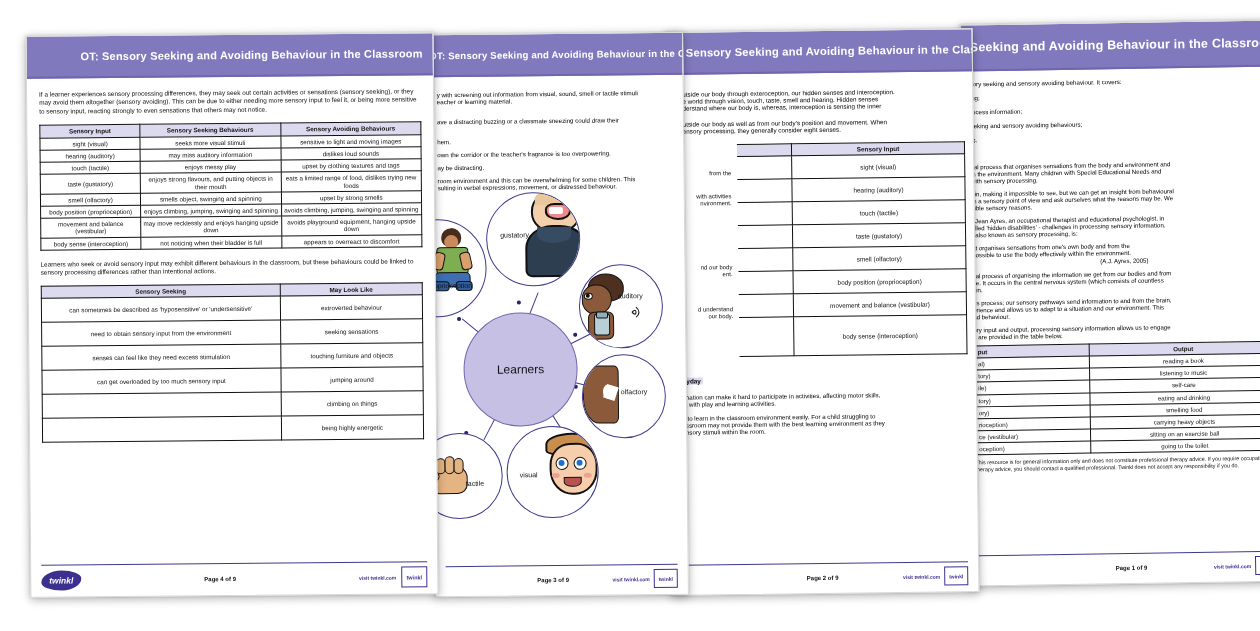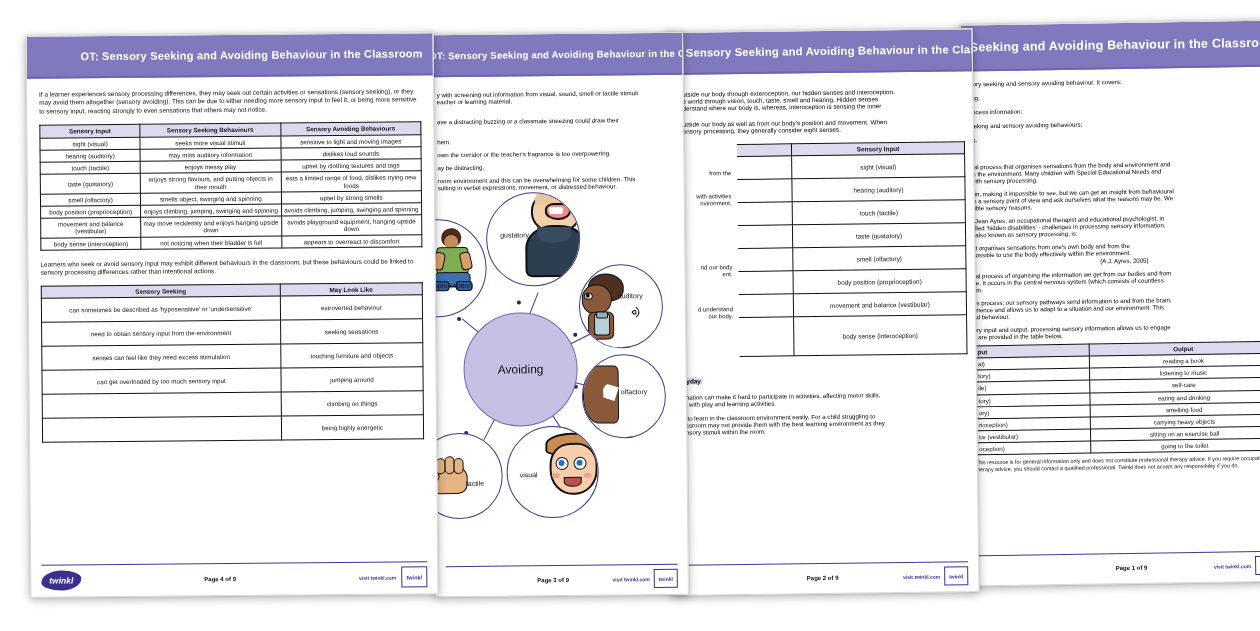--- a/index.html
+++ b/index.html
@@ -357,21 +357,21 @@
             <div style="position:absolute;left:6px;top:10px;width:34px;height:26px;background:#e5b483;border:1.6px solid #111;border-radius:8px 12px 10px 8px;"></div>
             <div style="position:absolute;left:10px;top:2px;width:8px;height:14px;background:#e5b483;border:1.6px solid #111;border-radius:6px;"></div>
             <div style="position:absolute;left:19px;top:0px;width:8px;height:16px;background:#e5b483;border:1.6px solid #111;border-radius:6px;"></div>
             <div style="position:absolute;left:28px;top:2px;width:8px;height:14px;background:#e5b483;border:1.6px solid #111;border-radius:6px;"></div>
             <div style="position:absolute;left:0px;top:16px;width:12px;height:8px;background:#e5b483;border:1.6px solid #111;border-radius:6px;transform:rotate(-25deg);"></div>
           </div>
           <span class="lbl" style="left:48px;top:46px;">tactile</span>
         </div>
 
         <div class="node center" style="left:30px;top:112px;width:112px;height:112px;">
-          <span class="lbl">Avoiding</span>
+          <span class="lbl">Learners</span>
         </div>
       </div>
     </div>
     <div class="footer">
       <span class="twinkl-logo" style="width:0;height:0;font-size:0;opacity:0;">twinkl</span>
       <span class="pagenum" style="margin-left:48px;">Page 3 of 9</span>
       <span style="display:flex;align-items:center;gap:4px;">
         <span class="visit">visit twinkl.com</span>
         <span class="twinkl-badge" style="width:22px;height:17px;font-size:5px;">twinkl</span>
       </span>

